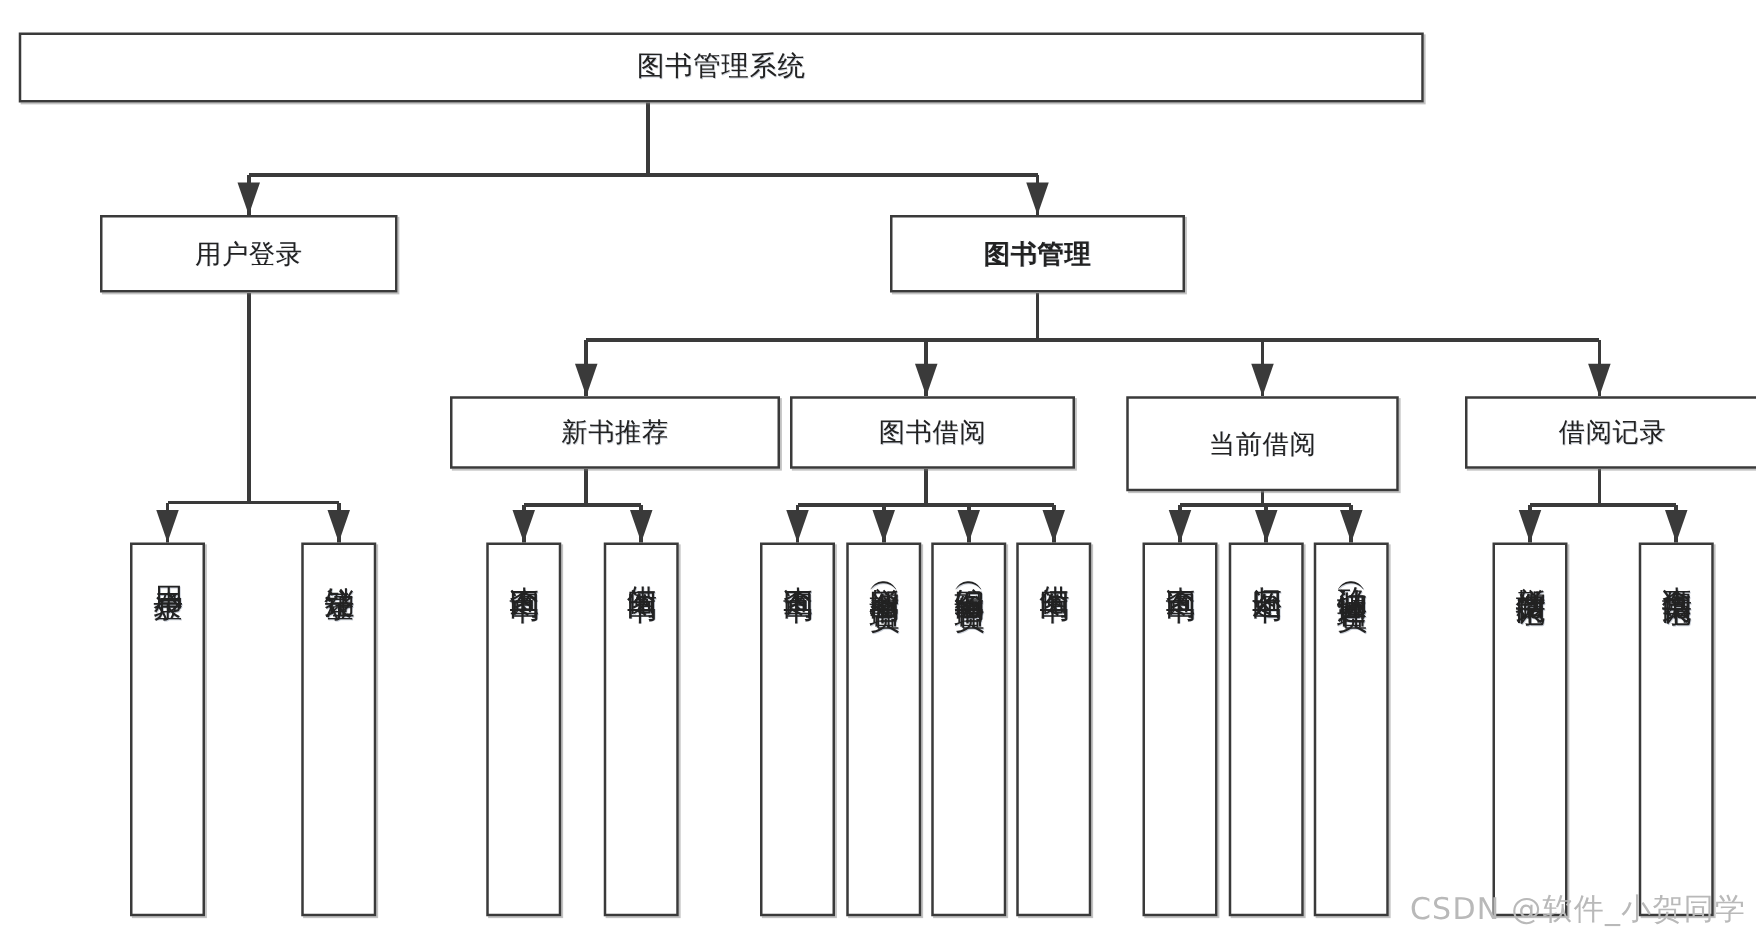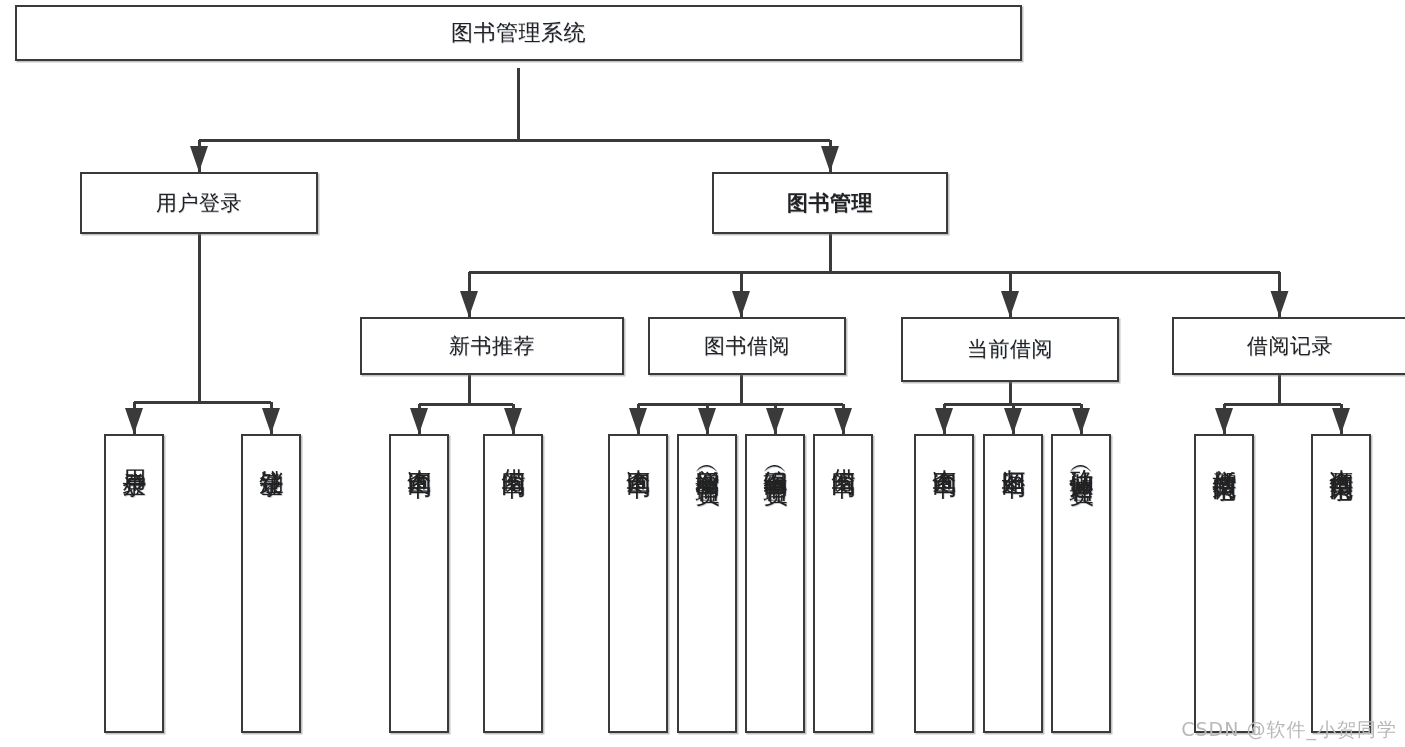--- a/index.html
+++ b/index.html
@@ -41,21 +41,21 @@
     font-size:24px;
     line-height:1.05;
     letter-spacing:2px;
     white-space:normal;
     max-height:100%;
   }
   .watermark{
     position:absolute;
     right:8px;
     bottom:4px;
-    font-size:19px;
+    font-size:24px;
     color:#b9b9b9;
     letter-spacing:1px;
     user-select:none;
     pointer-events:none;
     white-space:nowrap;
   }
 </style>
 </head>
 <body>
 
@@ -110,36 +110,36 @@
       <polygon points="1072,408 1090,408 1081,434" fill="#3a3a3a"></polygon>
       <line x1="1279.5" y1="375" x2="1279.5" y2="404" stroke="#3a3a3a" stroke-width="3" shape-rendering="crispEdges"></line>
       <line x1="1224" y1="404" x2="1341" y2="404" stroke="#3a3a3a" stroke-width="3" shape-rendering="crispEdges"></line>
       <line x1="1224" y1="404" x2="1224" y2="434" stroke="#3a3a3a" stroke-width="3" shape-rendering="crispEdges"></line>
       <polygon points="1215,408 1233,408 1224,434" fill="#3a3a3a"></polygon>
       <line x1="1341" y1="404" x2="1341" y2="434" stroke="#3a3a3a" stroke-width="3" shape-rendering="crispEdges"></line>
       <polygon points="1332,408 1350,408 1341,434" fill="#3a3a3a"></polygon>
     </svg>
 
   <div id="nodes-layer">
-      <div class="node root" style="left: 15px; top: 5px; width: 1007px; height: 56px;">
+      <div class="node root" style="left: 15px; top: 26px; width: 1124px; height: 56px;">
         <span class="label">图书管理系统</span>
       </div>
       <div class="node level2" style="left: 80px; top: 172px; width: 238px; height: 62px;">
         <span class="label">用户登录</span>
       </div>
       <div class="node level2" style="left: 712px; top: 172px; width: 236px; height: 62px; font-weight: bold;">
         <span class="label">图书管理</span>
       </div>
       <div class="node level3" style="left: 360px; top: 317px; width: 264px; height: 58px;">
         <span class="label">新书推荐</span>
       </div>
-      <div class="node level3" style="left: 648px; top: 317px; width: 198px; height: 58px;">
+      <div class="node level3" style="left: 632px; top: 317px; width: 228px; height: 58px;">
         <span class="label">图书借阅</span>
       </div>
-      <div class="node level3" style="left: 901px; top: 317px; width: 218px; height: 65px;">
+      <div class="node level3" style="left: 901px; top: 317px; width: 218px; height: 76px;">
         <span class="label">当前借阅</span>
       </div>
       <div class="node level3" style="left: 1172px; top: 317px; width: 236px; height: 58px;">
         <span class="label">借阅记录</span>
       </div>
       <div class="node leaf" style="left: 104px; top: 434px; width: 60px; height: 299px;">
         <span class="label">用户登录</span>
       </div>
       <div class="node leaf" style="left: 241px; top: 434px; width: 60px; height: 299px;">
         <span class="label">注销登录</span>

